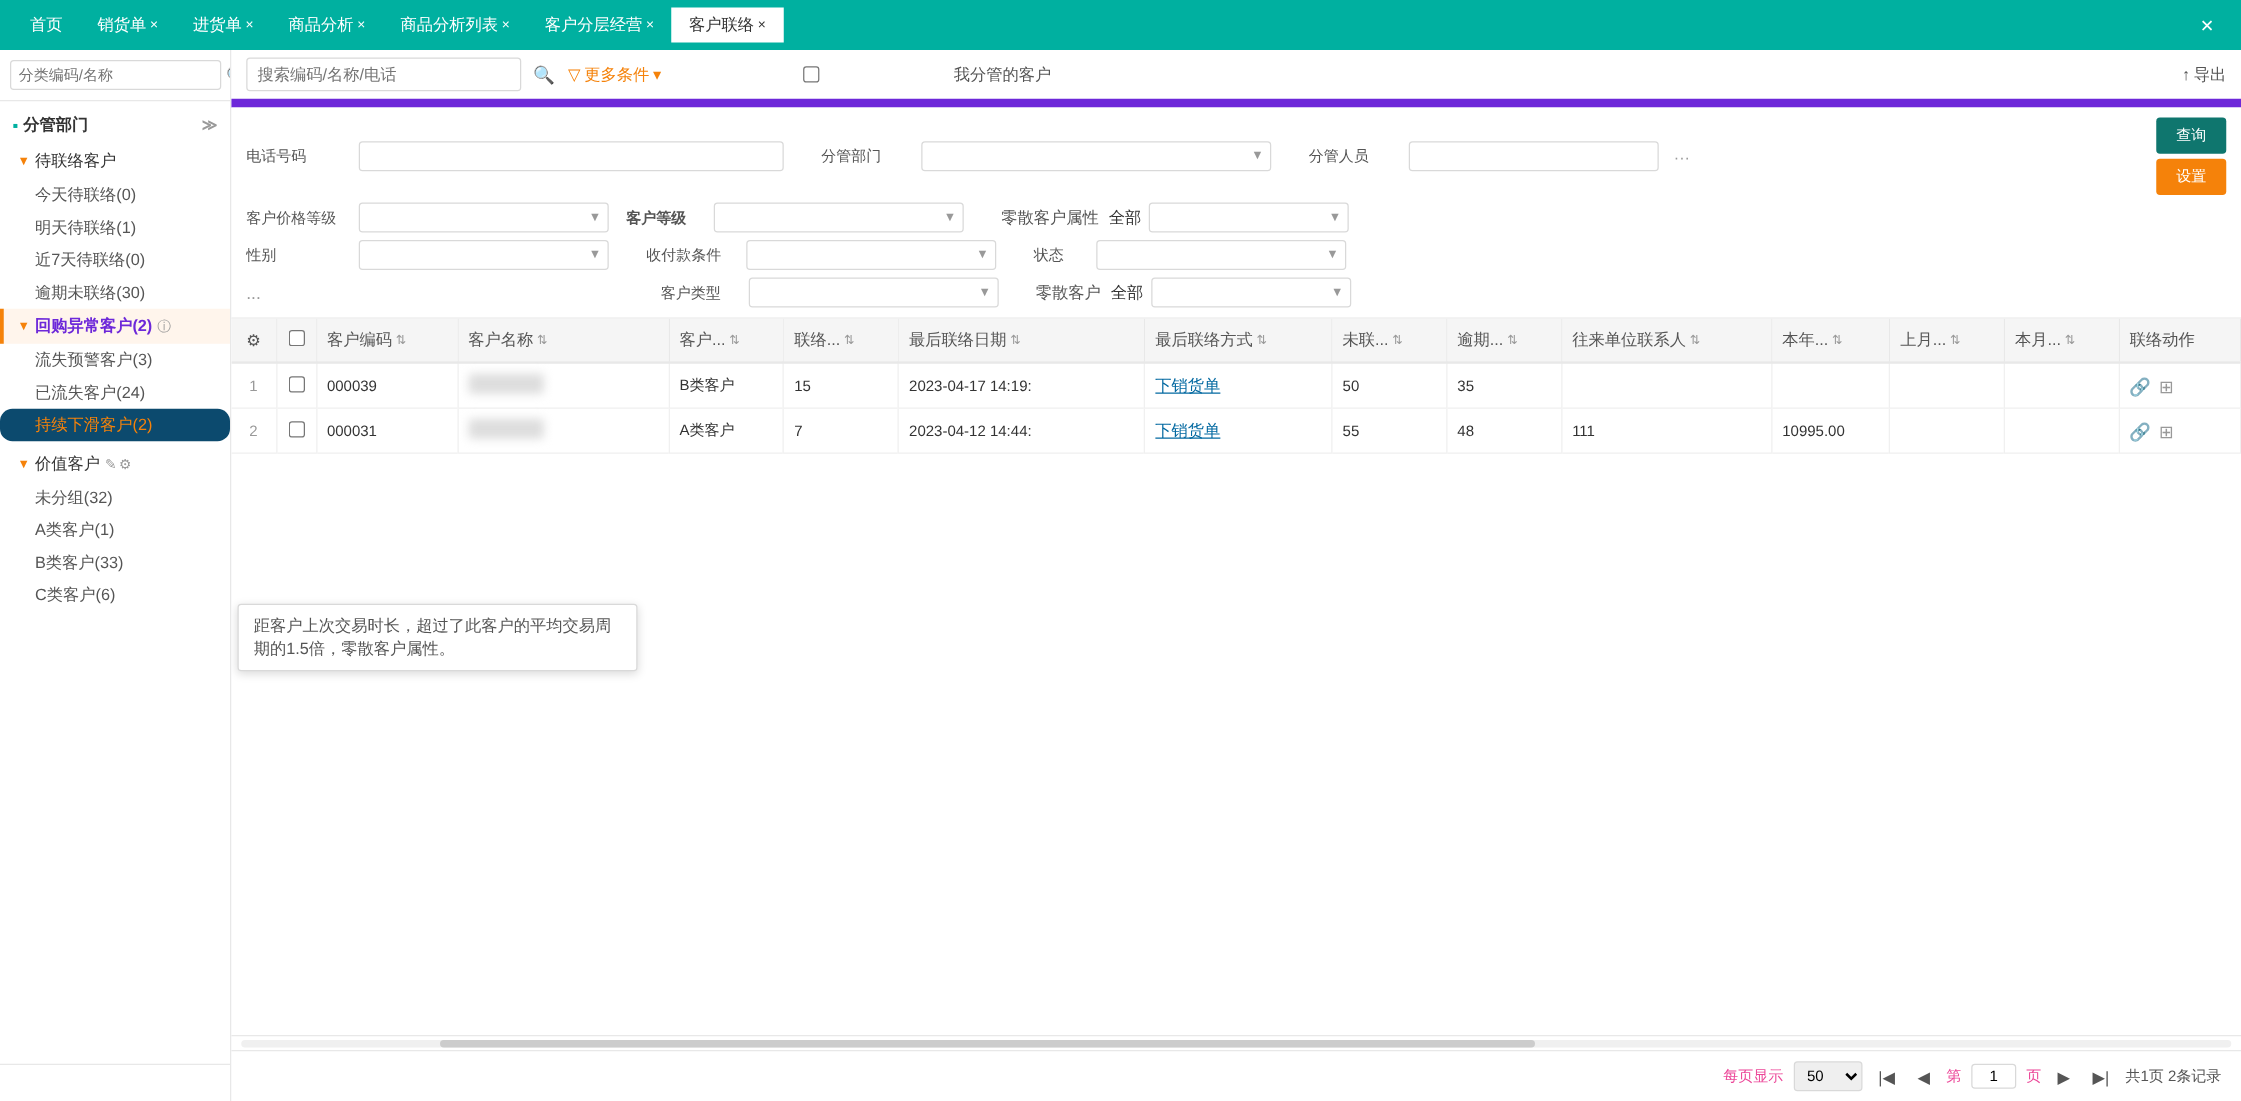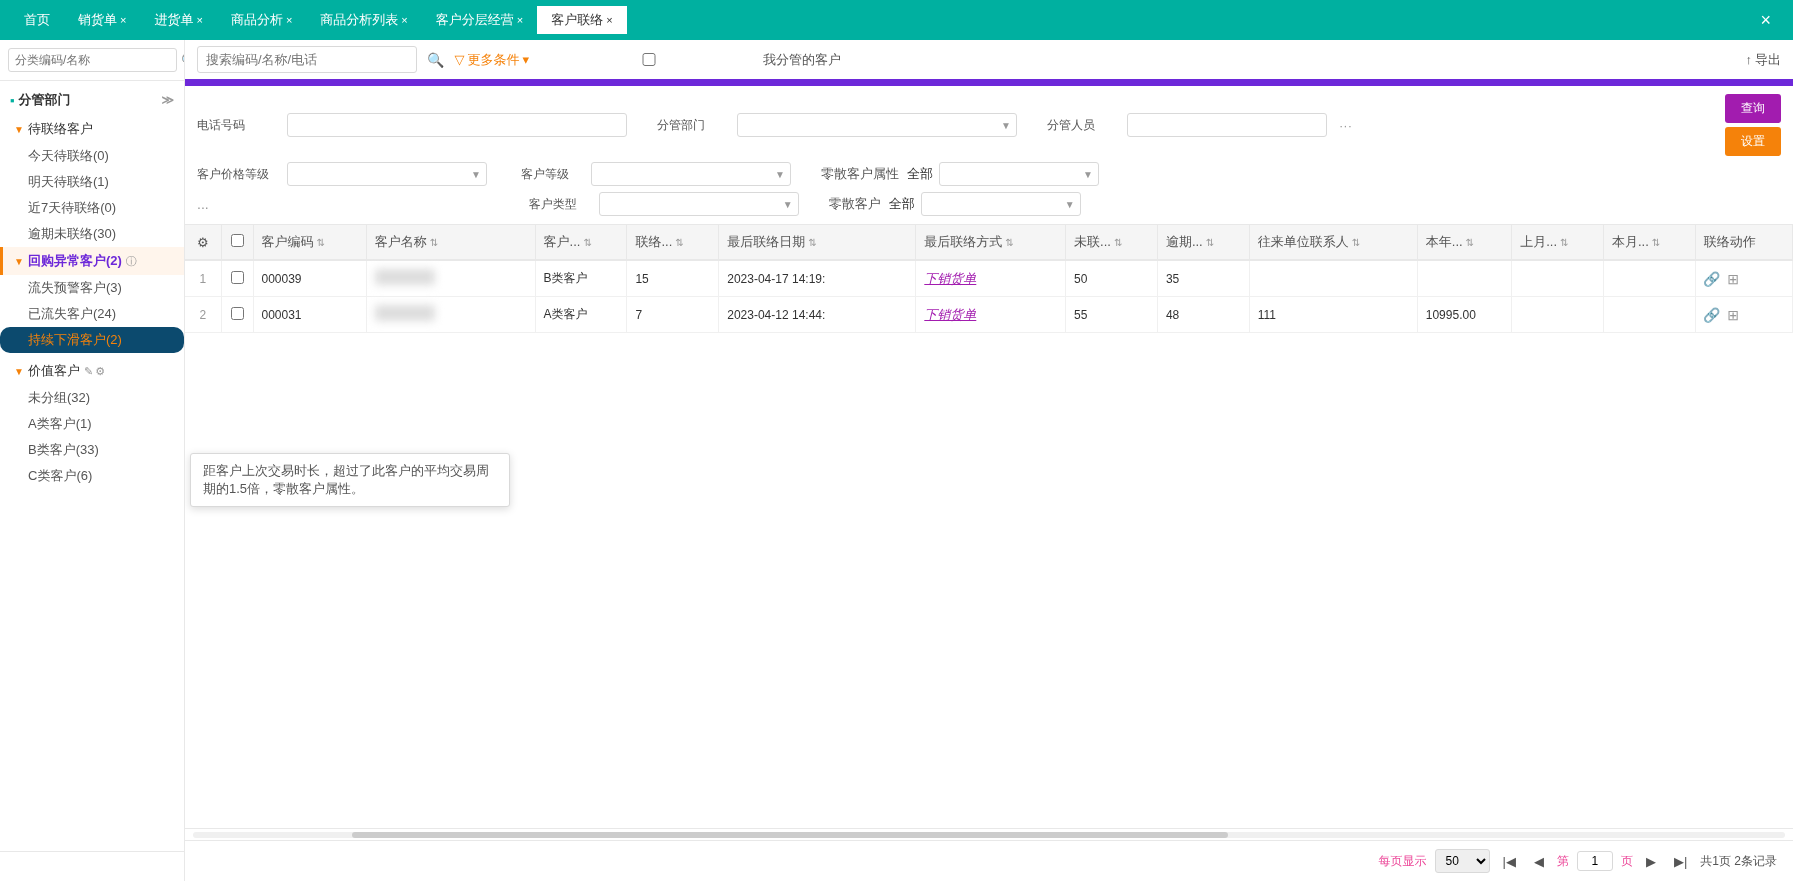--- a/index.html
+++ b/index.html
@@ -91,21 +91,21 @@
     .filter-select-wrap { position: relative; display: inline-block; }
     .filter-select-wrap::after {
       content: '▼'; position: absolute; right: 6px; top: 50%; transform: translateY(-50%);
       font-size: 10px; color: #999; pointer-events: none;
     }
     .filter-input {
       border: 1px solid #d9d9d9; border-radius: 3px; padding: 4px 8px;
       font-size: 12px; width: 200px; outline: none;
     }
     .btn-query {
-      background: #a21caf; color: white; border: none; border-radius: 3px;
+      background: #0f766e; color: white; border: none; border-radius: 3px;
       padding: 6px 16px; cursor: pointer; font-size: 12px;
     }
     .btn-setting {
       background: #f5820a; color: white; border: none; border-radius: 3px;
       padding: 6px 16px; cursor: pointer; font-size: 12px;
     }
     .filter-actions { display: flex; flex-direction: column; gap: 4px; margin-left: auto; }
     .zero-scatter { display: flex; align-items: center; gap: 4px; font-size: 12px; color: #555; }
 
     
@@ -117,21 +117,21 @@
       border-right: 1px solid #e8e8e8; white-space: nowrap; font-weight: normal;
       position: sticky; top: 0; background: #f5f5f5; z-index: 1;
     }
     thead th .th-inner { display: flex; align-items: center; gap: 3px; }
     thead th .sort-icon { color: #999; font-size: 10px; }
     tbody tr { border-bottom: 1px solid #f0f0f0; }
     tbody td {
       padding: 8px 8px; font-size: 12px; color: #333;
       border-right: 1px solid #f0f0f0; white-space: nowrap;
     }
-    .link-text { color: #a21caf; cursor: pointer; text-decoration: underline; font-style: italic; }
+    .link-text { color: #0369a1; cursor: pointer; text-decoration: underline; }
     .action-icons { display: flex; gap: 6px; }
     .action-icon { color: #999; cursor: pointer; font-size: 14px; }
     .row-num { color: #999; text-align: center; }
     .checkbox-cell { text-align: center; width: 32px; }
     .settings-icon-cell { text-align: center; width: 36px; }
 
     
     .masked { filter: blur(4px); background: #ddd; width: 60px; height: 16px; border-radius: 2px; display: inline-block; }
 
     
@@ -321,34 +321,50 @@
           <button class="btn-setting">设置</button>
         </div>
       </div>
 
       <div class="filter-row">
         <span class="filter-label">客户价格等级</span>
         <div class="filter-select-wrap">
           <select class="filter-select" style="width:200px;"></select>
         </div>
 
-        <span class="filter-label" style="margin-left:24px;min-width:60px;">客户等级</span>
+        <span class="filter-label" style="margin-left:4px;min-width:60px;font-weight:bold;">客户等级</span>
         <div class="filter-select-wrap">
           <select class="filter-select" style="width:200px;"></select>
         </div>
 
         <div class="zero-scatter" style="margin-left:20px;">
           <span>零散客户属性</span>
           <span style="margin-left:4px;color:#333;">全部</span>
           <div class="filter-select-wrap" style="margin-left:2px;">
             <select class="filter-select" style="width:100px;"></select>
           </div>
         </div>
       </div>
 
+      <div class="filter-row">
+        <span class="filter-label">性别</span>
+        <div class="filter-select-wrap">
+          <select class="filter-select" style="width:200px;"></select>
+        </div>
+
+        <span class="filter-label" style="margin-left:20px;min-width:70px;">收付款条件</span>
+        <div class="filter-select-wrap">
+          <select class="filter-select" style="width:200px;"></select>
+        </div>
+
+        <span class="filter-label" style="margin-left:20px;min-width:40px;">状态</span>
+        <div class="filter-select-wrap">
+          <select class="filter-select" style="width:200px;"></select>
+        </div>
+      </div>
 
       <div class="filter-row">
         <span style="color:#999;cursor:pointer;font-size:14px;margin-right:10px;">...</span>
 
         <span class="filter-label" style="margin-left:300px;min-width:60px;">客户类型</span>
         <div class="filter-select-wrap">
           <select class="filter-select" style="width:200px;"></select>
         </div>
 
         <div class="zero-scatter" style="margin-left:20px;">

